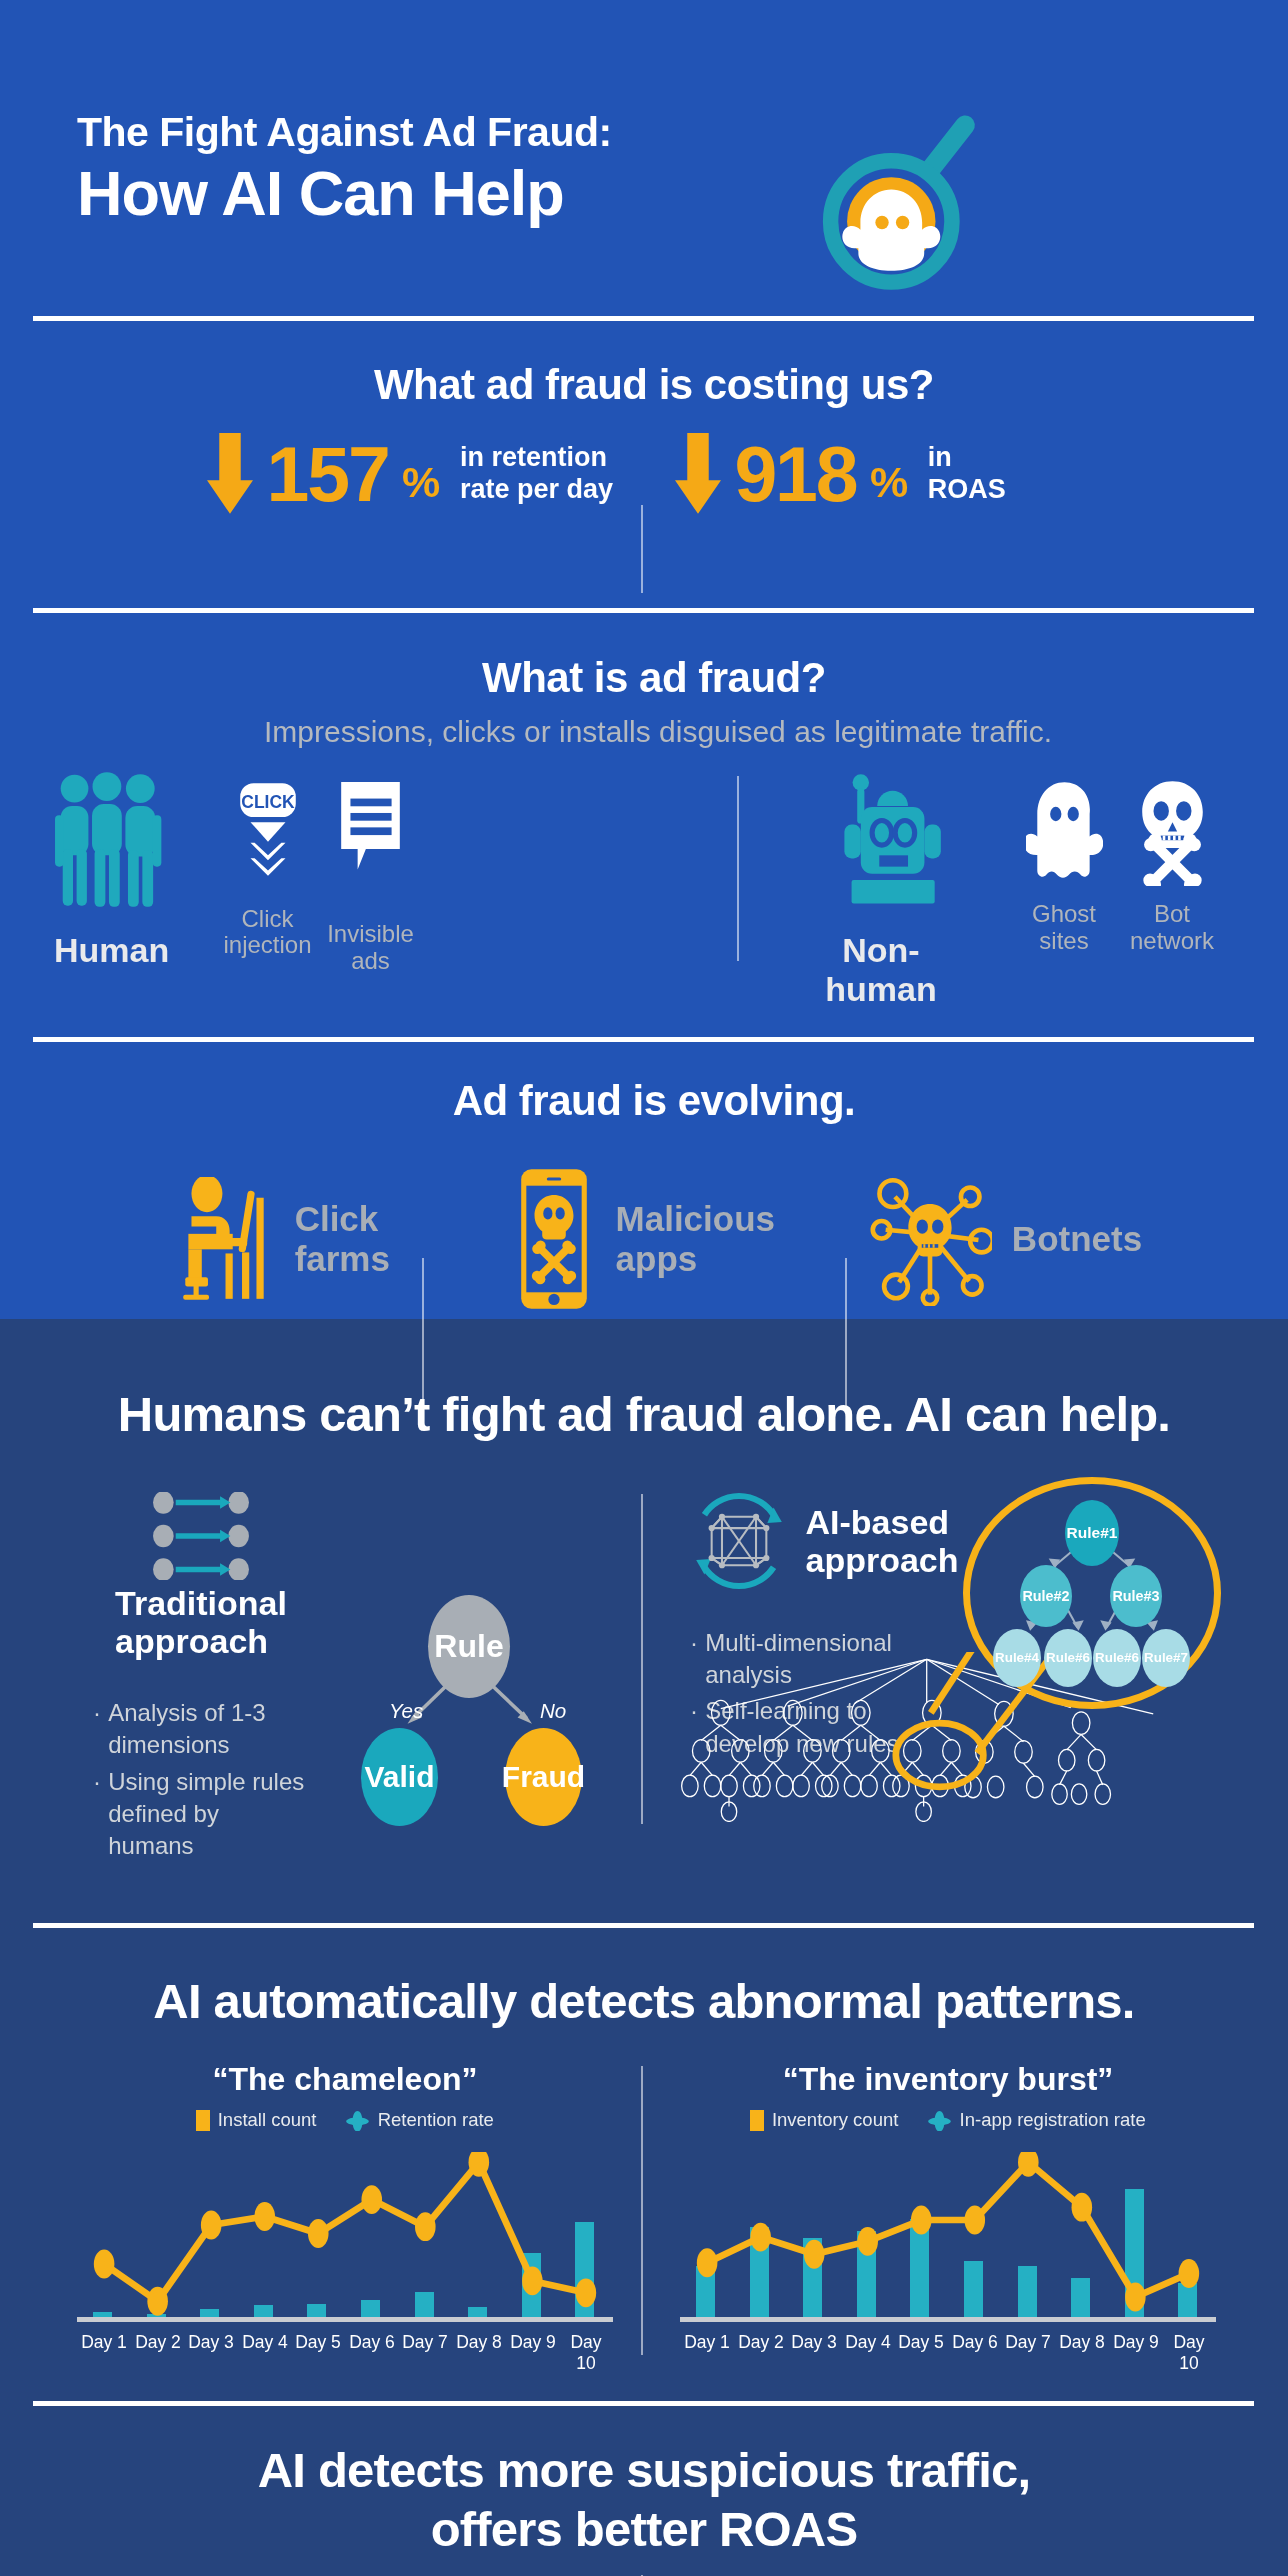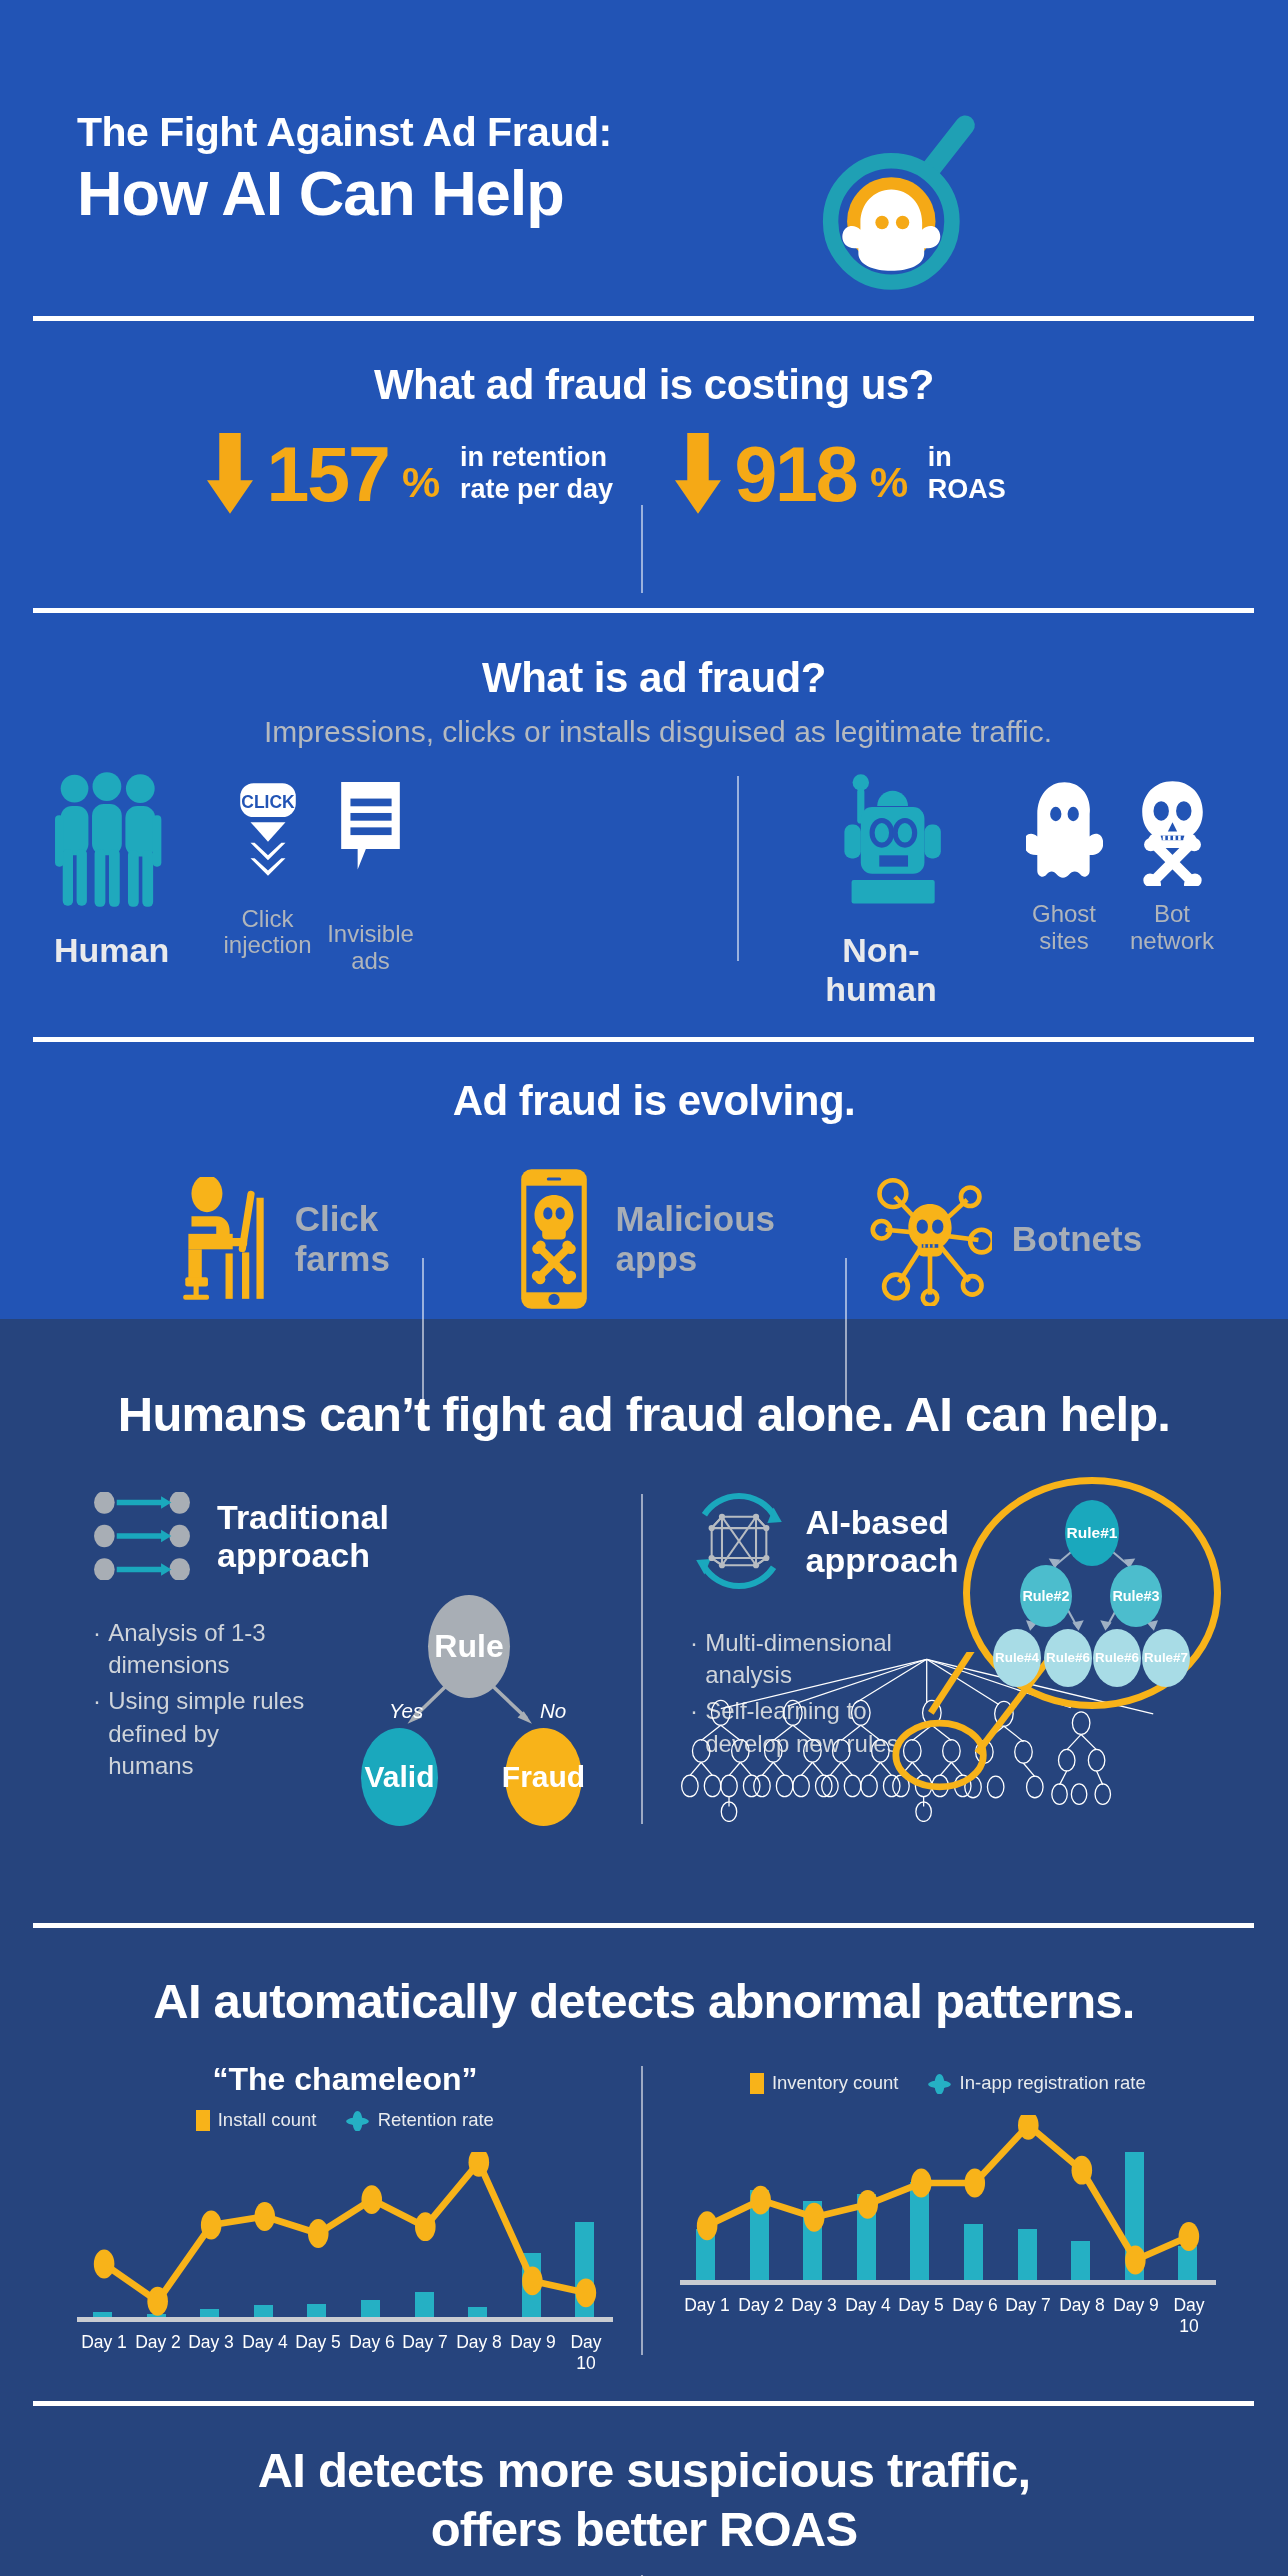--- a/index.html
+++ b/index.html
@@ -328,21 +328,21 @@
         </svg>
         <div class="lbl-big-grey" style="white-space:pre-line;">Botnets</div>
       </div>
     </div>
   </div>
 
   <div class="sect" style="top:1386px;height:515px;">
     <div class="h-sect-lg">Humans can’t fight ad fraud alone. AI can help.</div>
 
     <div style="position:absolute;left:93px;top:106px;">
-      <div style="display:flex;align-items:center;gap:26px;">
+      <div style="display:flex;align-items:center;gap:4px;flex-direction:column;">
         <svg width="98" height="88" viewBox="0 0 190 170">
           <g>
             <ellipse cx="22" cy="20" rx="20" ry="22" fill="#a8aeb5"></ellipse>
             <ellipse cx="168" cy="20" rx="20" ry="22" fill="#a8aeb5"></ellipse>
             <line x1="46" y1="20" x2="138" y2="20" stroke="#1aa8bd" stroke-width="11"></line>
             <polygon points="132,8 152,20 132,32" fill="#1aa8bd"></polygon>
             <ellipse cx="22" cy="85" rx="20" ry="22" fill="#a8aeb5"></ellipse>
             <ellipse cx="168" cy="85" rx="20" ry="22" fill="#a8aeb5"></ellipse>
             <line x1="46" y1="85" x2="138" y2="85" stroke="#1aa8bd" stroke-width="11"></line>
             <polygon points="132,73 152,85 132,97" fill="#1aa8bd"></polygon>
@@ -620,20 +620,21 @@
           <div class="xtick" style="left: 321px; width: 54px;">Day 7</div>
           <div class="xtick" style="left: 375px; width: 54px;">Day 8</div>
           <div class="xtick" style="left: 429px; width: 54px;">Day 9</div>
           <div class="xtick" style="left: 482px; width: 54px;">Day 10</div>
         </div>
     </div>
 
     <div class="vr" style="left:641px;top:93px;height:289px;"></div>
 
     <div style="position:absolute;left:670px;top:88px;width:556px;">
+      <div class="chart-title">“The inventory burst”</div>
       <div class="legend">
         <div class="legend-item">
           <span class="lg-sq"></span>
           <span>Inventory count</span>
         </div>
         <div class="legend-item">
           <svg width="23" height="20.6" viewBox="0 0 44 40">
             <path d="M22 2 c5 0 8 6 9 13 c7 1 13 4 13 7 c0 3 -6 6 -13 7 c-1 7 -4 13 -9 13 c-5 0 -8 -6 -9 -13
                      c-7 -1 -13 -4 -13 -7 c0 -3 6 -6 13 -7 c1 -7 4 -13 9 -13z" fill="#25b0c4"></path>
           </svg>

